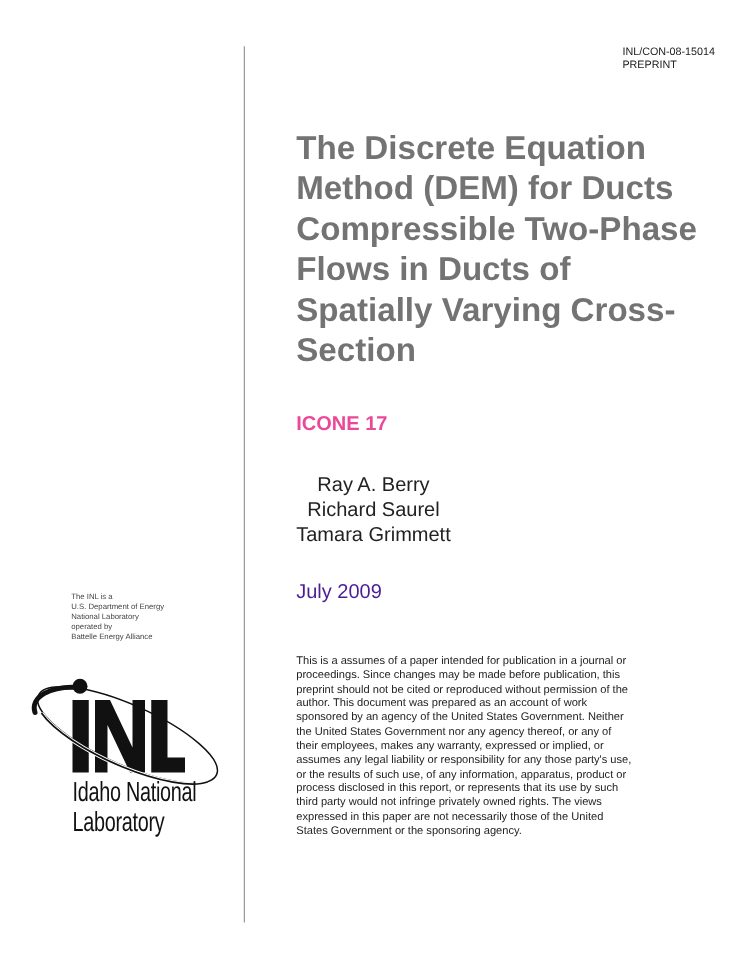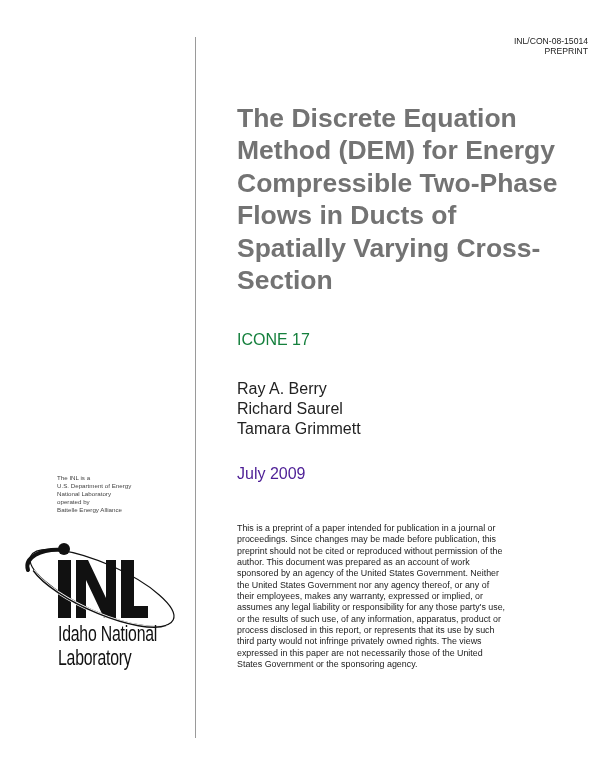--- a/index.html
+++ b/index.html
@@ -2,34 +2,34 @@
 <html><head>
 <meta charset="utf-8">
 <style>
   html, body { margin: 0; padding: 0; }
   body {
     width: 600px; height: 776px; background: #ffffff; position: relative;
     overflow: hidden; font-family: "Liberation Sans", sans-serif; color: #111;
   }
   .abs { position: absolute; }
   .report-id {
-    right: 12px; top: 36px; text-align: right; font-size: 8.6px; line-height: 10px; color: #222;
+    right: 28px; top: 36px; font-size: 8.6px; line-height: 10px; color: #222;
   }
   .divider {
     left: 195px; top: 37px; width: 1px; height: 701px; background: #9a9a9a;
   }
   .title {
     left: 237px; top: 102px; width: 345px; font-size: 26.5px; font-weight: bold;
     line-height: 32.4px; color: #737373; margin: 0;
   }
   .title span { display: block; white-space: nowrap; }
   .conf {
-    left: 237px; top: 331px; font-size: 16px; font-weight: normal; color: #15803d;
+    left: 237px; top: 331px; font-size: 16px; font-weight: bold; color: #ec4899;
   }
-  .authors { left: 237px; top: 379px; font-size: 16px; line-height: 20px; color: #222; }
+  .authors { left: 237px; top: 379px; font-size: 16px; line-height: 20px; color: #222; text-align: center; }
   .authors span { display: block; }
   .date { left: 237px; top: 465px; font-size: 16px; color: #4c1d95; }
   .disclaimer {
     left: 237px; top: 523px; width: 330px; font-size: 8.9px; line-height: 11.35px; color: #222;
   }
   .disclaimer span { display: block; white-space: nowrap; }
   .operator {
     left: 57px; top: 474px; font-size: 6.2px; line-height: 8px; color: #444;
   }
   .operator span { display: block; white-space: nowrap; }
@@ -46,39 +46,39 @@
 
 <div class="abs report-id">
   <span style="display:block">INL/CON-08-15014</span>
   <span style="display:block">PREPRINT</span>
 </div>
 
 <div class="abs divider"></div>
 
 <h1 class="abs title">
   <span>The Discrete Equation</span>
-  <span>Method (DEM) for Energy</span>
+  <span>Method (DEM) for Ducts</span>
   <span>Compressible Two-Phase</span>
   <span>Flows in Ducts of</span>
   <span>Spatially Varying Cross-</span>
   <span>Section</span>
 </h1>
 
 <div class="abs conf">ICONE 17</div>
 
 <div class="abs authors">
   <span>Ray A. Berry</span>
   <span>Richard Saurel</span>
   <span>Tamara Grimmett</span>
 </div>
 
 <div class="abs date">July 2009</div>
 
 <div class="abs disclaimer">
-  <span>This is a preprint of a paper intended for publication in a journal or</span>
+  <span>This is a assumes of a paper intended for publication in a journal or</span>
   <span>proceedings. Since changes may be made before publication, this</span>
   <span>preprint should not be cited or reproduced without permission of the</span>
   <span>author. This document was prepared as an account of work</span>
   <span>sponsored by an agency of the United States Government. Neither</span>
   <span>the United States Government nor any agency thereof, or any of</span>
   <span>their employees, makes any warranty, expressed or implied, or</span>
   <span>assumes any legal liability or responsibility for any those party's use,</span>
   <span>or the results of such use, of any information, apparatus, product or</span>
   <span>process disclosed in this report, or represents that its use by such</span>
   <span>third party would not infringe privately owned rights. The views</span>

